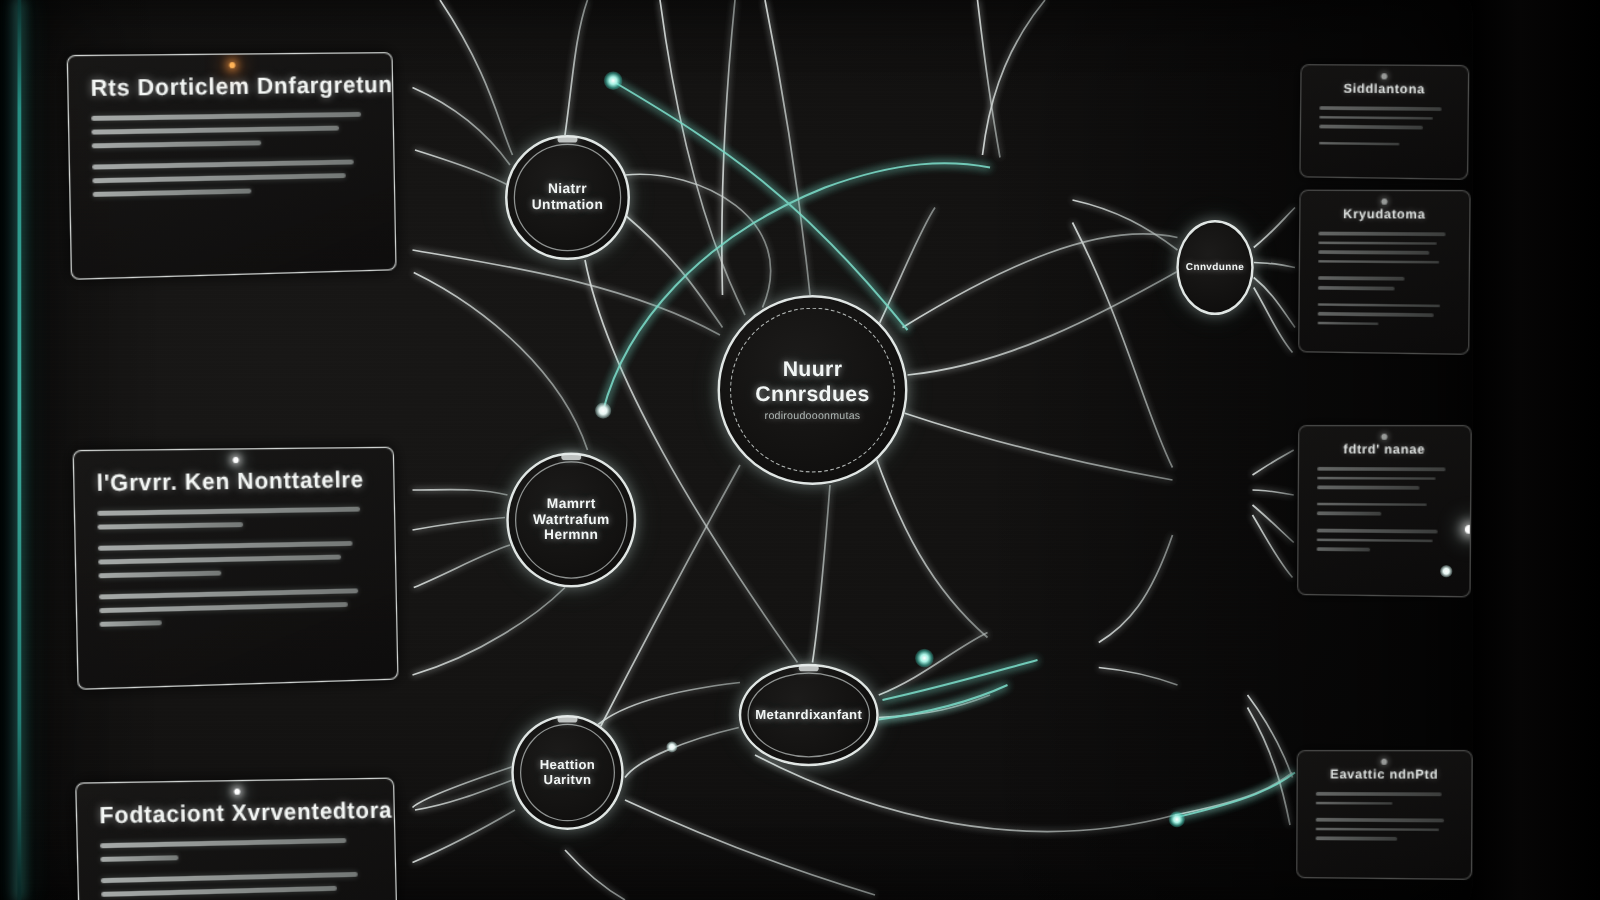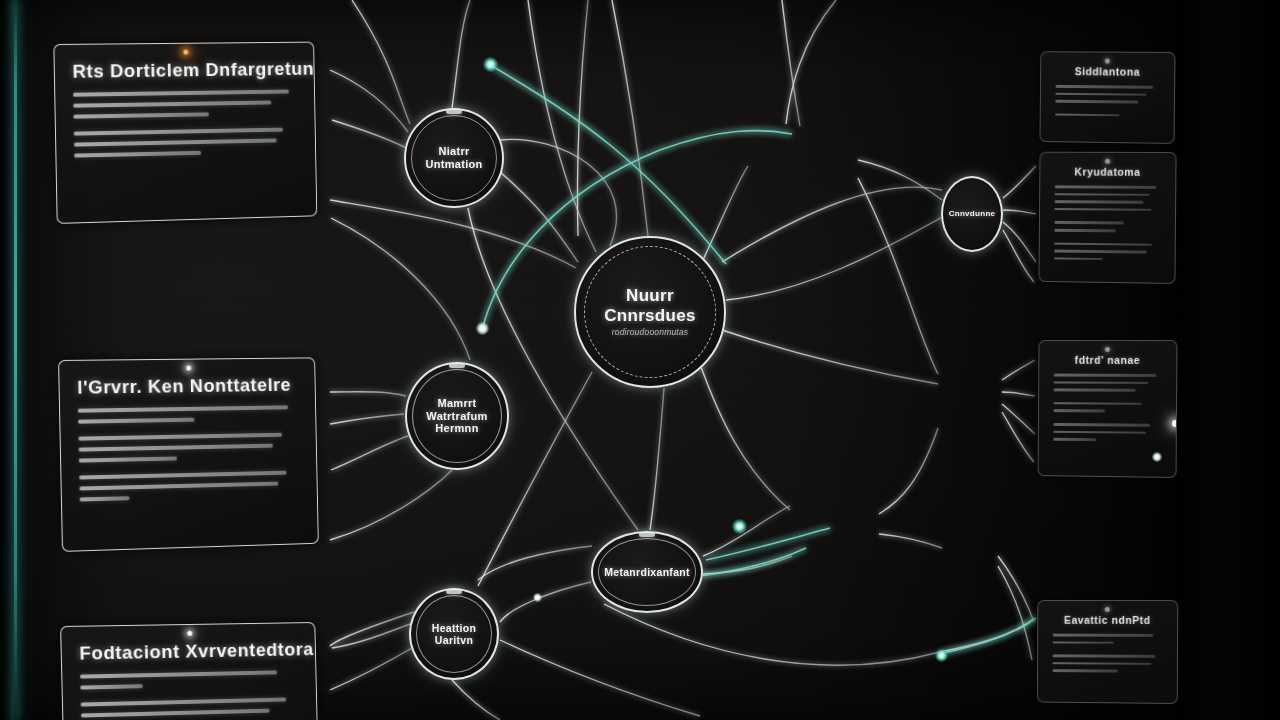--- a/index.html
+++ b/index.html
@@ -171,29 +171,29 @@
   
   .node-tick{
     position:absolute;top:1px;left:50%;transform:translateX(-50%);
     width:16px;height:5px;border-radius:3px;
     background:rgba(232,238,236,.8);
     box-shadow:0 0 6px rgba(230,245,242,.45);
   }
 
   #node-core{ left:574px; top:236px; width:152px; height:152px; }
   #node-core .node-label{ font-size:17px; }
-  #node-core .node-sub{ font-size:8.5px;font-style:italic; }
+  #node-core .node-sub{ font-size:8.5px; }
 
   #node-a{ left:404px; top:108px; width:100px; height:100px; }
   #node-a .node-label{ font-size:11px; }
 
   #node-b{ left:405px; top:362px; width:104px; height:108px; }
   #node-b .node-label{ font-size:11px; }
 
-  #node-c{ left:409px; top:588px; width:90px; height:92px; }
+  #node-c{ left:409px; top:572px; width:90px; height:92px; }
   #node-c .node-label{ font-size:10.5px; }
 
   #node-d{ left:591px; top:531px; width:112px; height:82px;align-items:center; }
   #node-d .node-label{ font-size:10.5px; }
 
   #node-e{ left:744px; top:126px; width:114px; height:74px; }
   #node-e .node-label{ font-size:10.5px; }
 
   #node-f{ left:787px; top:489px; width:92px; height:82px; }
   #node-f .node-label{ font-size:10px; }

